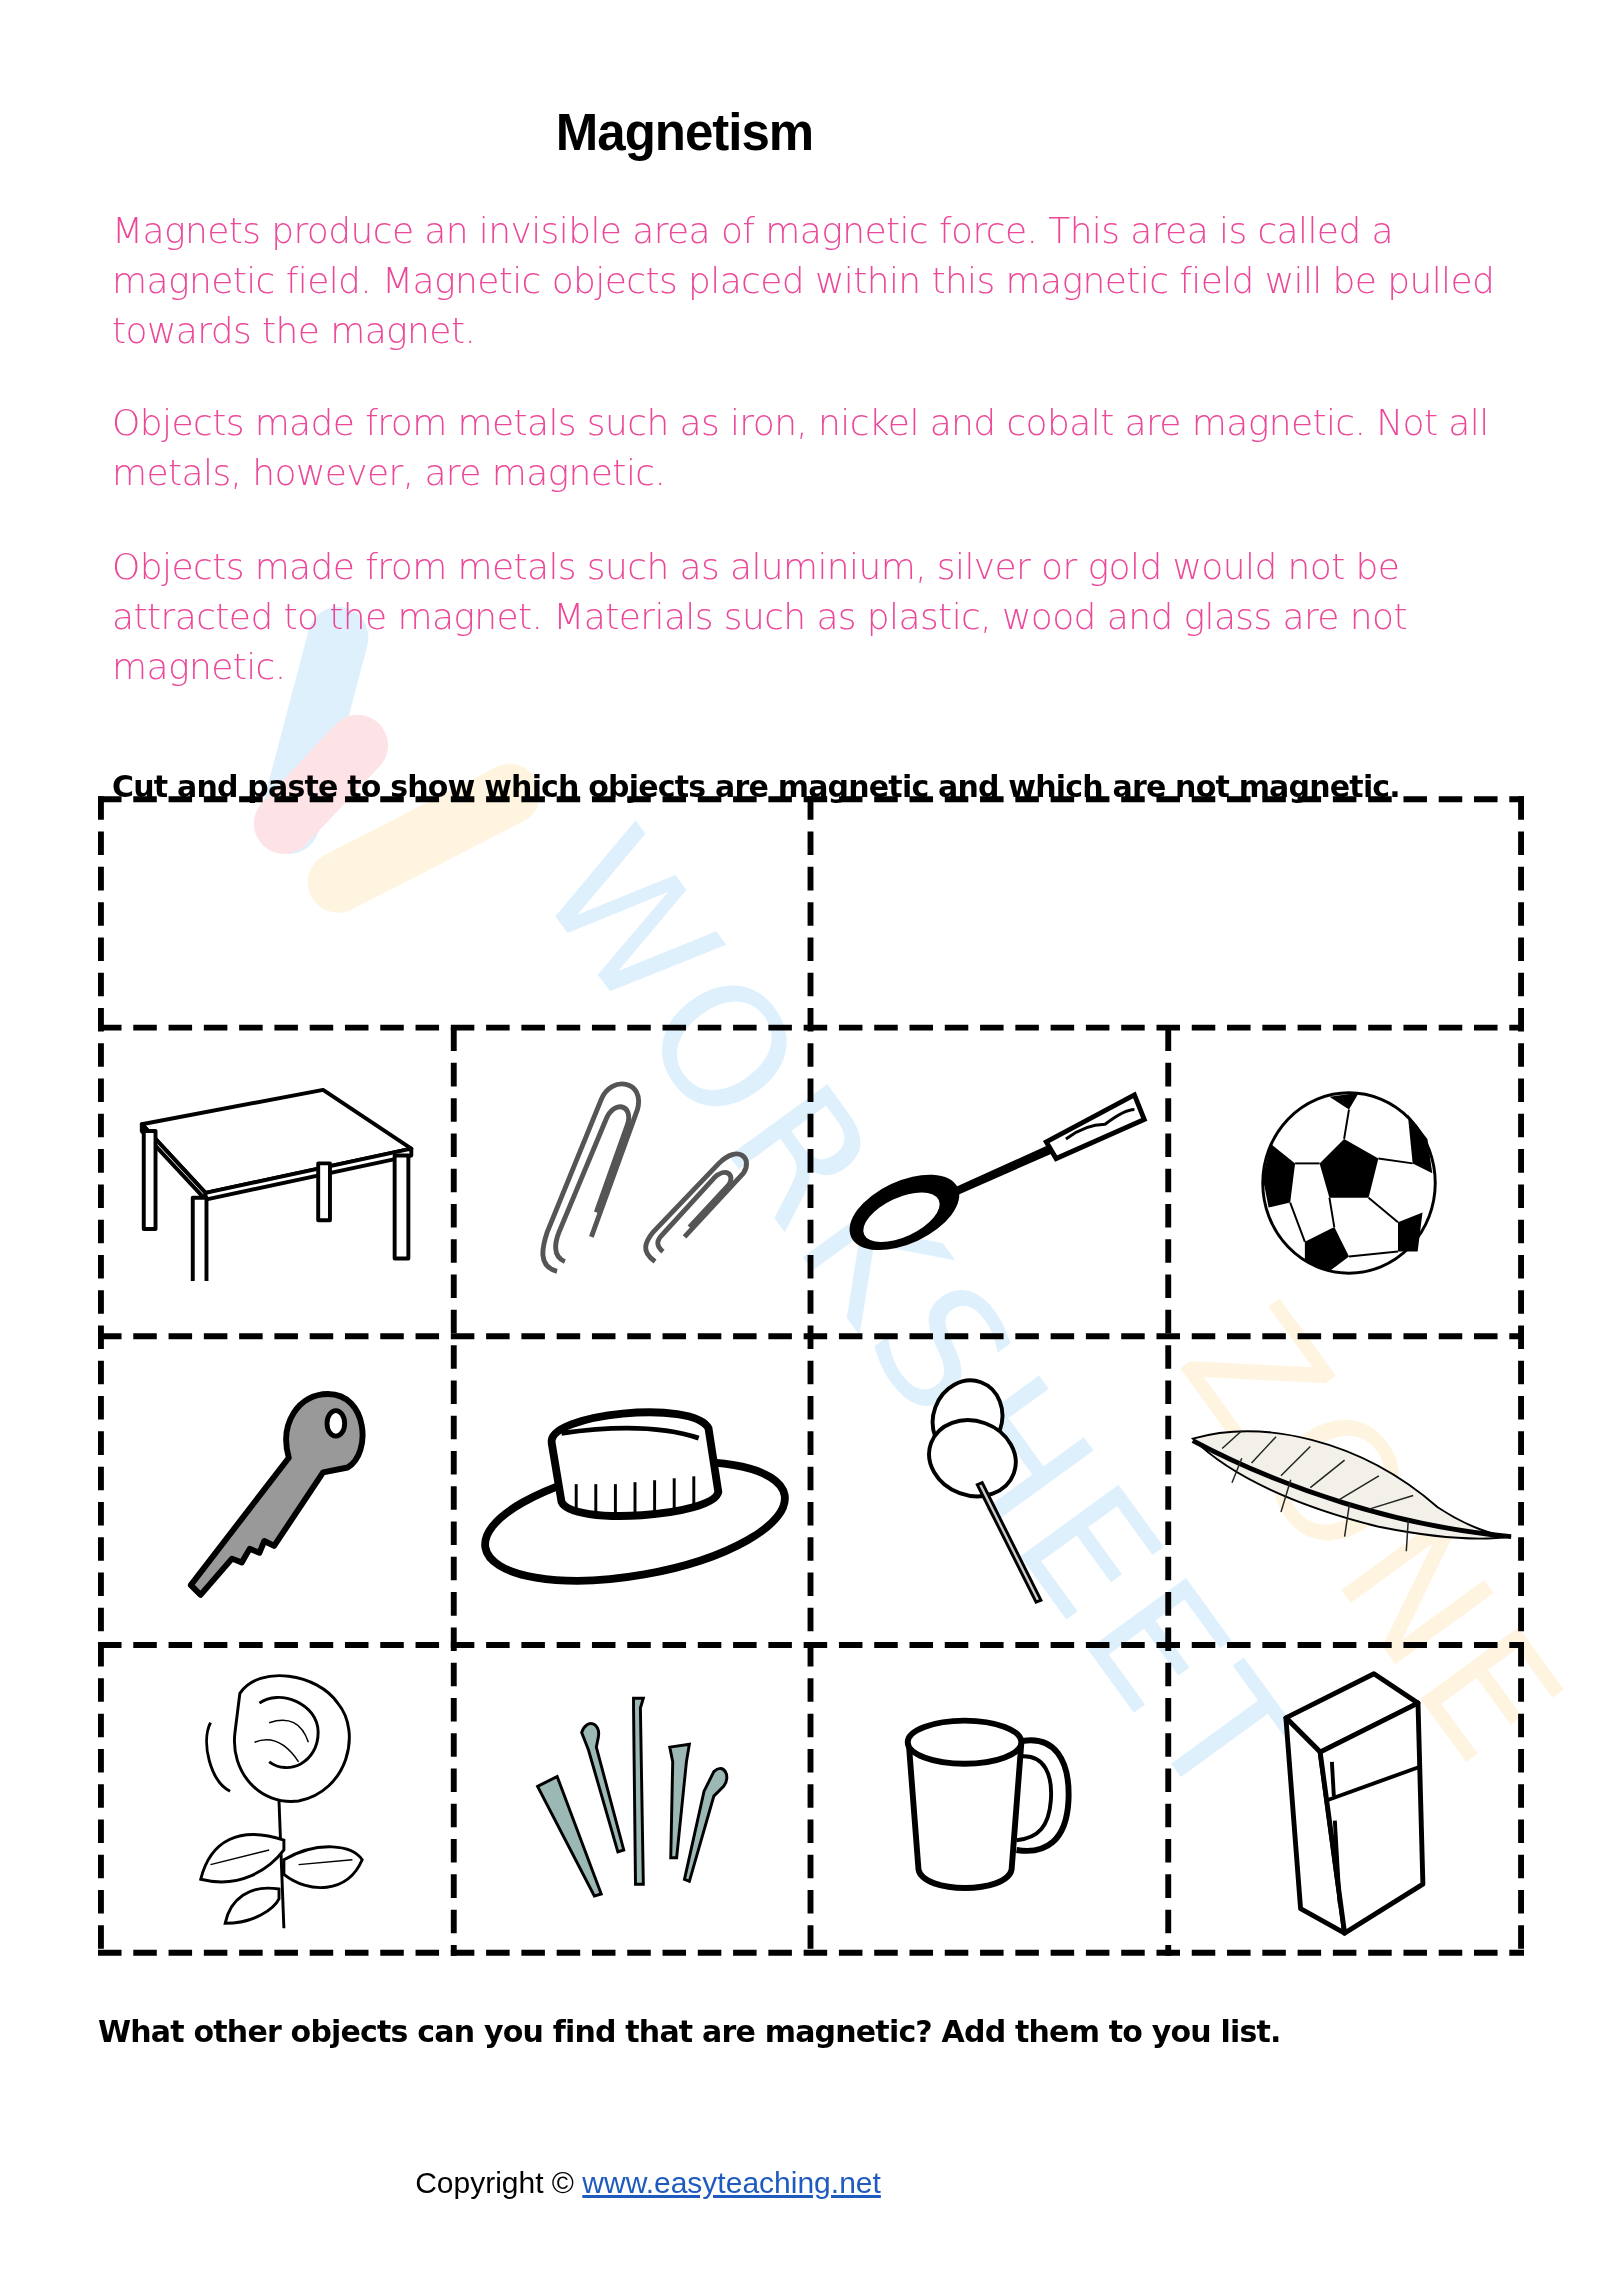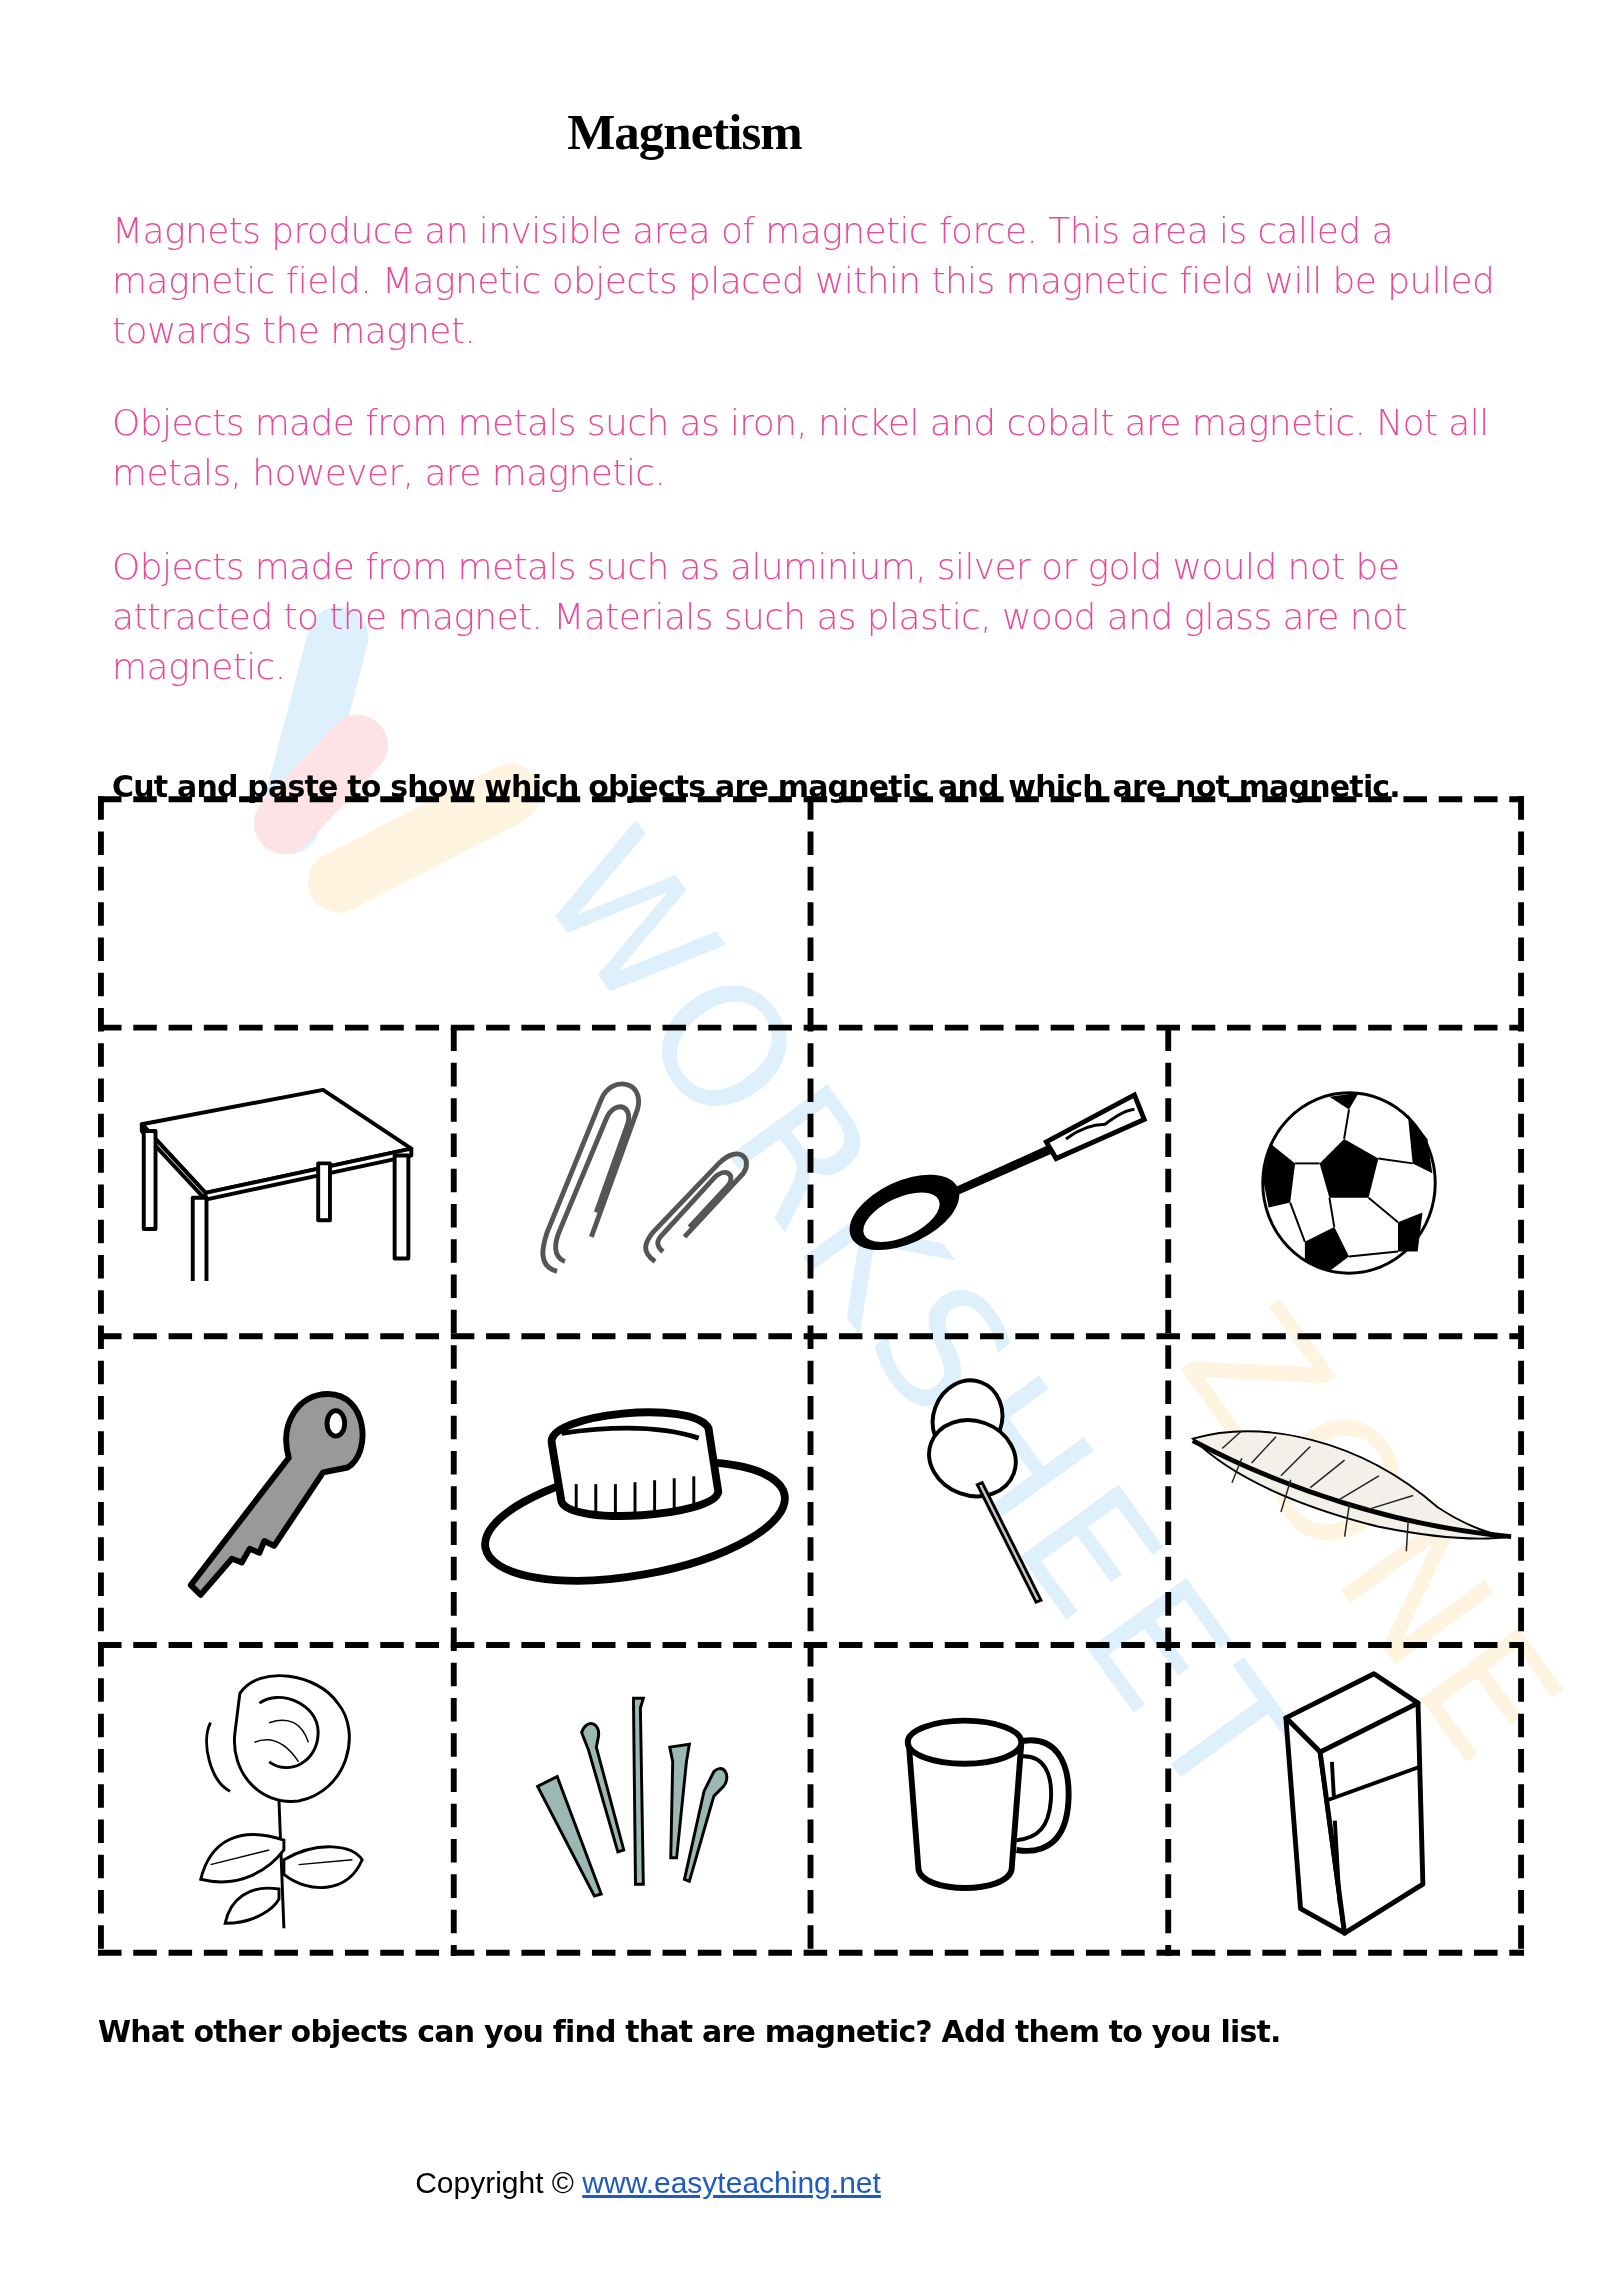--- a/index.html
+++ b/index.html
@@ -1,18 +1,18 @@
 <!DOCTYPE html>
 <html><head>
 <meta charset="utf-8">
 <style>
   html, body { margin:0; padding:0; background:#ffffff; }
   body { width:1621px; height:2293px; position:relative; overflow:hidden; font-family:"Liberation Sans", sans-serif; color:#000; }
   .watermark { position:absolute; left:0; top:0; width:1621px; height:2293px; pointer-events:none; z-index:0; }
-  .title { position:absolute; left:0; width:1369px; top:103px; text-align:center; font-size:51px; font-weight:bold; font-family:Liberation Serif, serif; letter-spacing:-1px; z-index:2; }
+  .title { position:absolute; left:0; width:1369px; top:103px; text-align:center; font-size:51px; font-weight:bold; font-family:Liberation Sans, sans-serif; letter-spacing:-1px; z-index:2; }
   .para { position:absolute; left:112px; width:1392px; font-size:36px; line-height:50px; color:#ec4899; font-weight:300; z-index:2; font-family:"DejaVu Sans", sans-serif; letter-spacing:-0.6px; }
   .para.p1 { top:206px; }
   .para.p2 { top:398px; }
   .para.p3 { top:542px; }
   .instr { position:absolute; left:112px; top:737px; font-size:30px; font-weight:bold; font-family:"DejaVu Sans", sans-serif; letter-spacing:-0.8px; z-index:2;margin-top:32px; }
   .question { position:absolute; left:98px; top:2014px; font-size:30px; font-weight:bold; font-family:"DejaVu Sans", sans-serif; letter-spacing:-0.8px; z-index:2; }
   .footer { position:absolute; left:0; width:1296px; top:2166px; text-align:center; font-size:30px; z-index:2; font-family:"Liberation Sans", sans-serif; }
   .footer a { color:#1f5bbf; text-decoration:underline; }
   .grid { position:absolute; left:98px; top:796px; width:1426px; height:1160px; z-index:1; }
   .grid svg.lines { position:absolute; left:0; top:0; }

